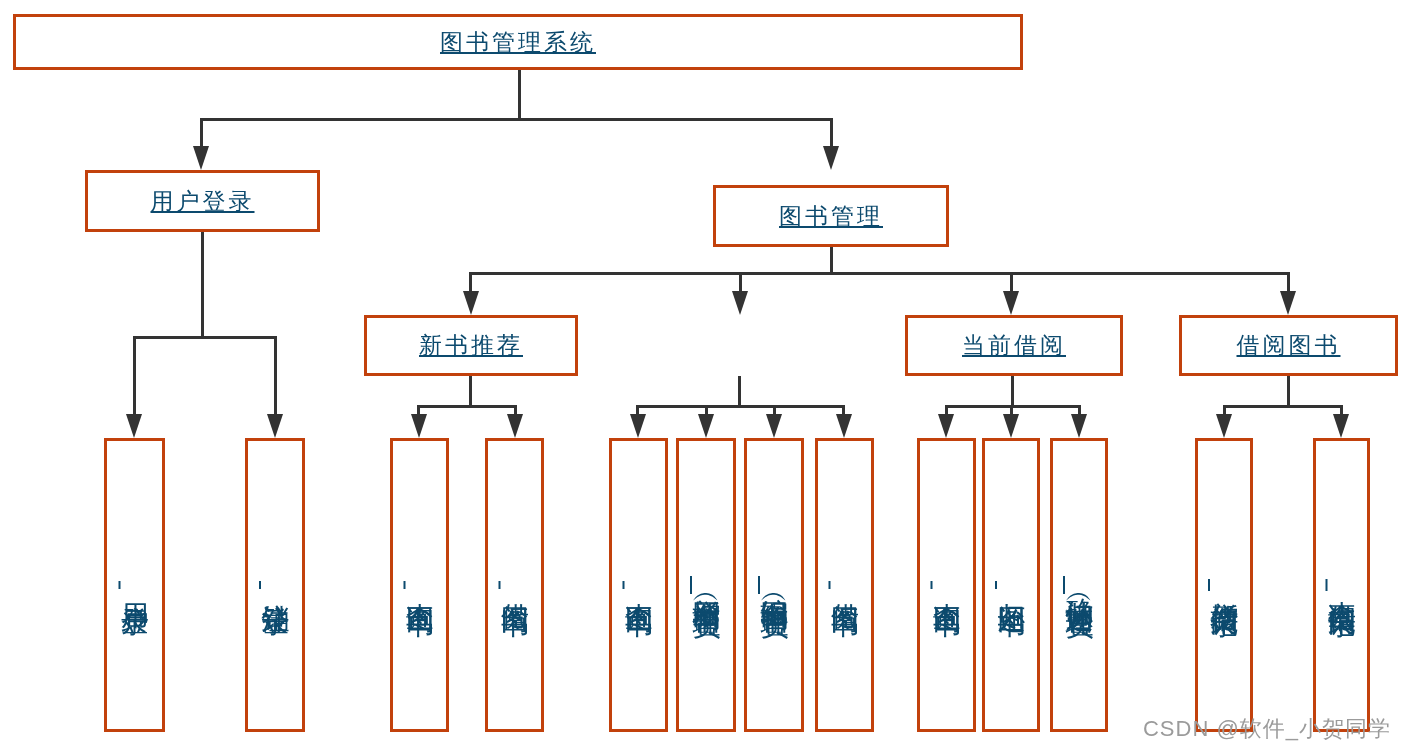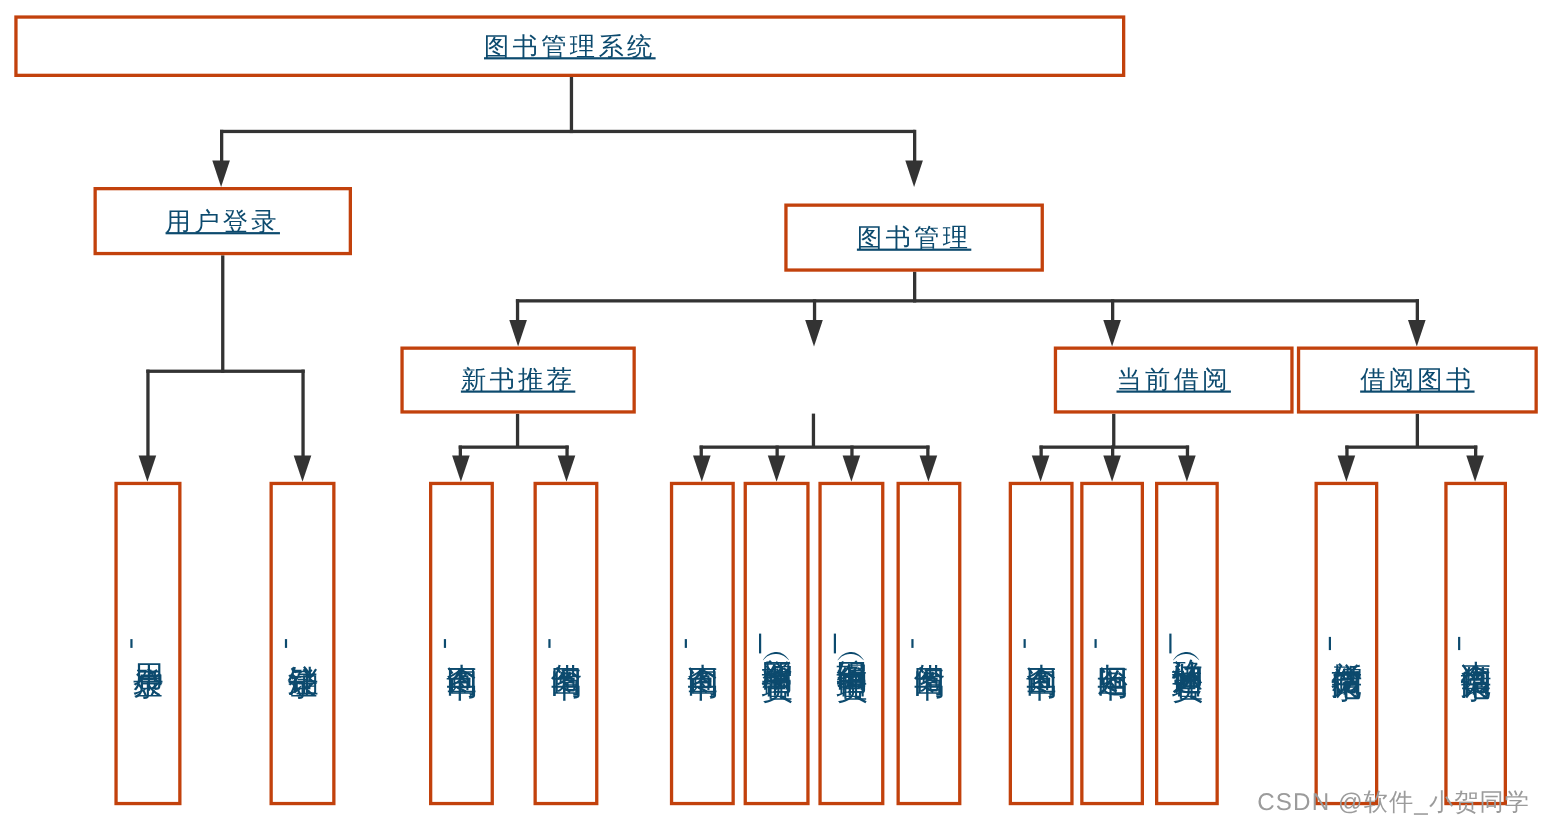--- a/index.html
+++ b/index.html
@@ -97,21 +97,21 @@
     <div class="arrow" style="left:463px;  top:291px;"></div>
     <div class="stub" style="left:739px;  top:272px; height:22px;"></div>
     <div class="arrow" style="left:732px;  top:291px;"></div>
     <div class="stub" style="left:1010px; top:272px; height:22px;"></div>
     <div class="arrow" style="left:1003px; top:291px;"></div>
     <div class="stub" style="left:1287px; top:272px; height:22px;"></div>
     <div class="arrow" style="left:1280px; top:291px;"></div>
   </div>
 
   <div class="box" style="left:364px; top:315px; width:214px; height:61px;">新书推荐</div>
-  <div class="box" style="left:958px; top:315px; width:218px; height:61px;">当前借阅</div>
+  <div class="box" style="left:905px; top:315px; width:218px; height:61px;">当前借阅</div>
   <div class="box" style="left:1179px; top:315px; width:219px; height:61px;">借阅图书</div>
 
   <div>
     <div class="vline" style="left:469px; top:376px; height:31px;"></div>
     <div class="hline" style="left:417px; top:405px; width:100px;"></div>
     <div class="stub" style="left:417px; top:405px; height:13px;"></div>
     <div class="arrow" style="left:411px; top:414px;"></div>
     <div class="stub" style="left:514px; top:405px; height:13px;"></div>
     <div class="arrow" style="left:507px; top:414px;"></div>
   </div>

